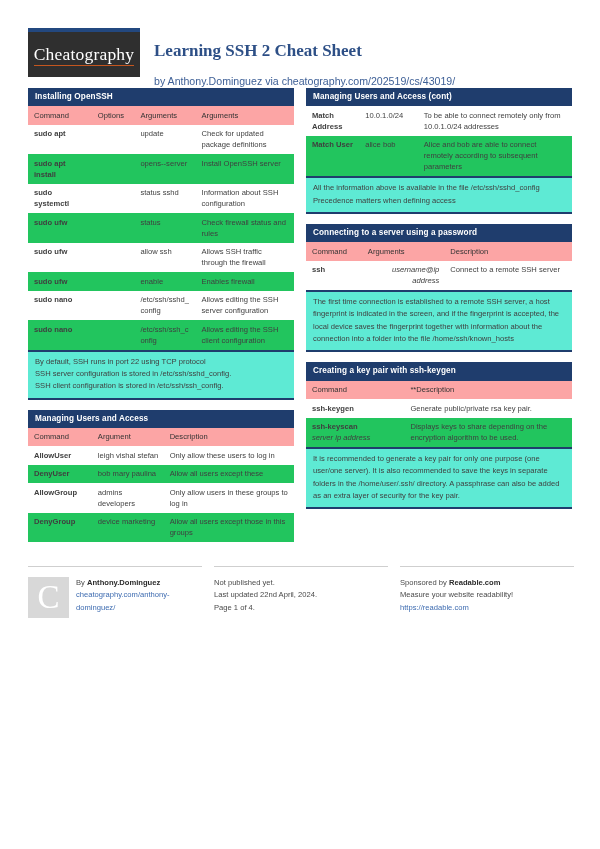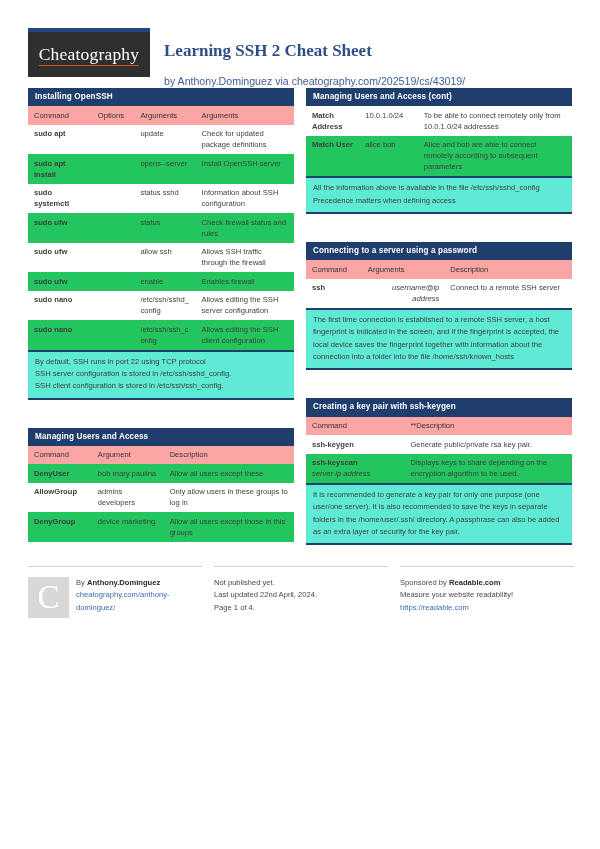--- a/index.html
+++ b/index.html
@@ -22,21 +22,21 @@
   .header {
     position: absolute;
     left: 28px;
     top: 28px;
     width: 545px;
     height: 54px;
     display: flex;
     align-items: flex-start;
   }
   .logo-box {
-    width: 122px;
+    width: 112px;
     height: 49px;
     background: #2f2f2f;
     border-top: 4px solid #23487f;
     box-sizing: border-box;
     display: flex;
     align-items: center;
     justify-content: center;
     flex: none;
   }
   .logo-text {
@@ -82,21 +82,21 @@
     display: flex;
     gap: 12px;
   }
   .col {
     width: 266px;
     flex: none;
   }
 
   
   .block {
-    margin-bottom: 28px;
+    margin-bottom: 10px;
   }
   .block-title {
     background: #1f3d6d;
     color: #ffffff;
     font-size: 8.2px;
     font-weight: bold;
     padding: 4px 6px 4px 7px;
     line-height: 1.25;
     letter-spacing: 0.1px;
   }
@@ -271,20 +271,25 @@
               <col style="width:24%">
               <col style="width:27%">
               <col style="width:49%">
             </colgroup>
           <tbody>
             <tr class="hdr">
               <td>Command</td>
               <td>Argument</td>
               <td>Description</td>
             </tr>
+            <tr class="odd">
+              <td class="k">AllowUser</td>
+              <td>leigh vishal stefan</td>
+              <td>Only allow these users to log in</td>
+            </tr>
             <tr class="even">
               <td class="k">DenyUser</td>
               <td>bob mary paulina</td>
               <td>Allow all users except these</td>
             </tr>
             <tr class="odd">
               <td class="k">AllowGroup</td>
               <td>admins developers</td>
               <td>Only allow users in these groups to log in</td>
             </tr>

